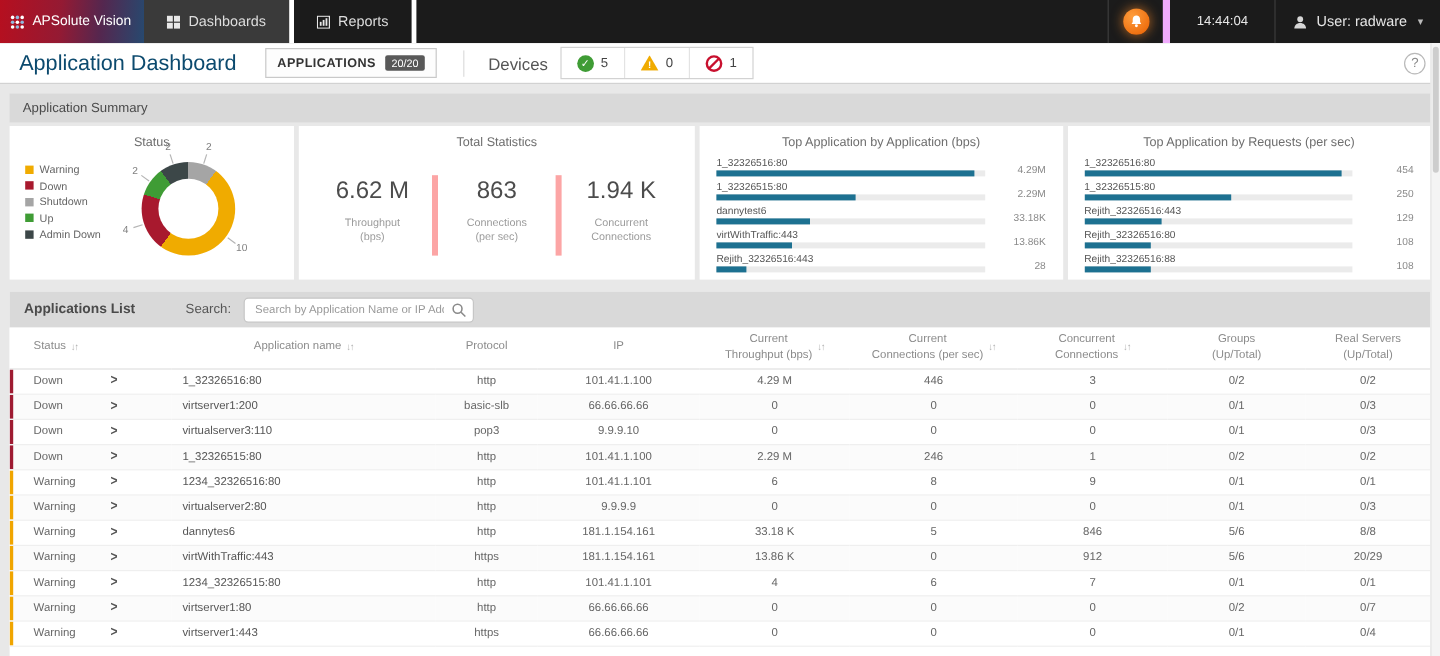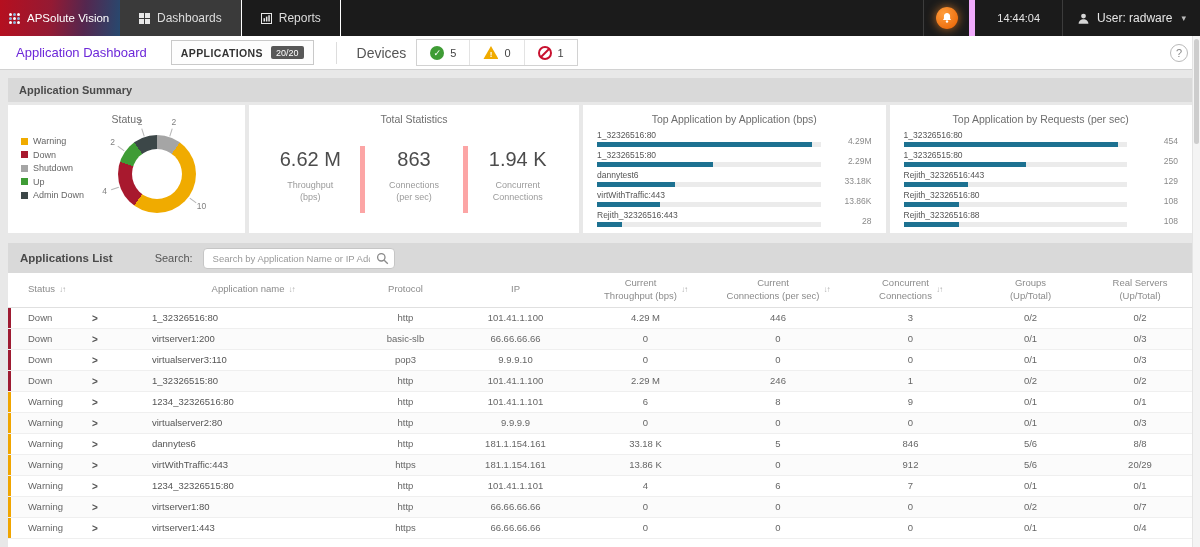--- a/index.html
+++ b/index.html
@@ -5,49 +5,49 @@
   *{box-sizing:border-box;margin:0;padding:0}
   html,body{width:1200px;height:547px;overflow:hidden}
   body{font-family:"Liberation Sans",sans-serif;background:#e8e8e8;position:relative}
 
   
   .topbar{height:36px;background:#1b1b1b;display:flex;align-items:stretch;color:#e6e6e6;font-size:12px}
   .brand{width:120px;background:linear-gradient(95deg,#b60f1f 0%,#941a33 42%,#54274f 70%,#27496f 100%);display:flex;align-items:center;gap:7px;padding:0 9px;color:#fff;font-size:11.5px;white-space:nowrap}
   .logo-dots{display:grid;grid-template-columns:repeat(3,3px);grid-auto-rows:3px;gap:1px;flex:none}
   .logo-dots i{border-radius:50%;background:#fff;display:block}
   .logo-dots i.b{background:#8fb8dd}
-  .nav-tab{display:flex;align-items:center;gap:7px;padding:0 19px;border-right:1px solid #ffffff;color:#ddd;cursor:pointer}
+  .nav-tab{display:flex;align-items:center;gap:7px;padding:0 19px;border-right:4px solid #ffffff;color:#ddd;cursor:pointer}
   .nav-tab.active{background:#3a3a3a}
   .topbar-right{margin-left:auto;display:flex;align-items:stretch}
   .alert-seg{width:46px;display:flex;align-items:center;justify-content:center;border-left:1px solid #3c3c3c;cursor:pointer}
   .bell-circle{width:22px;height:22px;border-radius:50%;background:radial-gradient(circle at 35% 30%,#ff9d3c,#e85f00);display:flex;align-items:center;justify-content:center;box-shadow:0 0 9px 1px rgba(255,140,40,.55)}
   .time-seg{display:flex;align-items:center;padding:0 22px;border-left:6px solid #f0abfc;border-right:1px solid #3c3c3c;font-size:11px}
   .user-seg{display:flex;align-items:center;gap:7px;padding:0 14px;font-size:12px;cursor:pointer}
   .caret{font-size:9px;color:#bbb;margin-left:2px}
 
   
   .subheader{height:34px;background:#fff;display:flex;align-items:center;padding:0 16px;border-bottom:1px solid #d2d2d2;position:relative}
-  .page-title{font-size:13px;color:#6d28d9}
+  .page-title{font-size:18px;color:#0c4a6e}
   .app-tab{margin-left:24px;display:flex;align-items:center;gap:8px;border:1px solid #c9c9c9;background:#fdfdfd;height:25px;padding:0 9px;font-size:10.5px;font-weight:bold;letter-spacing:.4px;color:#333;cursor:pointer}
   .app-tab .badge{background:#585858;color:#fff;font-size:9px;font-weight:normal;padding:1.5px 5px;border-radius:2px;letter-spacing:0}
   .vsep{width:1px;height:22px;background:#ddd;margin-left:22px}
   .devices-label{margin-left:20px;font-size:14px;color:#555}
   .devices-box{margin-left:10px;display:flex;align-items:center;height:27px;border:1px solid #d2d2d2;background:#fff}
   .dev-item{display:flex;align-items:center;gap:6px;padding:0 13px;border-right:1px solid #e3e3e3;font-size:11px;color:#444;height:100%;cursor:pointer}
   .dev-item:last-child{border-right:none}
   .ok-icon{width:14px;height:14px;border-radius:50%;background:#3f9c35;color:#fff;font-size:9px;display:flex;align-items:center;justify-content:center;flex:none}
   .warn-icon{width:15px;height:13px;background:#f0ab00;clip-path:polygon(50% 0,100% 100%,0 100%);position:relative;flex:none}
   .warn-icon::after{content:"!";position:absolute;left:0;right:0;bottom:0;text-align:center;color:#fff;font-size:8px;font-weight:bold}
   .ban-icon{width:14px;height:14px;border-radius:50%;border:2px solid #c8102e;position:relative;flex:none}
   .ban-icon::after{content:"";position:absolute;left:-1px;top:4px;width:12px;height:2px;background:#c8102e;transform:rotate(-45deg)}
   .help-btn{position:absolute;right:12px;top:8px;width:18px;height:18px;border-radius:50%;border:1px solid #b9b9b9;color:#888;font-size:11px;display:flex;align-items:center;justify-content:center;background:#fff;cursor:pointer}
 
   
   .content{padding:8px 8px 0 8px}
-  .panel-header{background:#d9d9d9;height:22px;display:flex;align-items:center;padding:12px 11px;font-size:11px;font-weight:bold;color:#4a4a4a}
+  .panel-header{background:#d9d9d9;height:22px;display:flex;align-items:center;padding:12px 11px;font-size:11px;font-weight:normal;color:#4a4a4a}
   .summary-cards{display:flex;gap:4px;margin-top:3px}
   .card{background:#fff;height:128px;position:relative}
   .card-title{text-align:center;font-size:10.5px;color:#6e6e6e;padding-top:8px}
   .card-status{width:237px;flex:none}
   .card-totals{width:330px;flex:none}
   .card-chart{flex:1}
 
   
   .legend{position:absolute;left:13px;top:31px}
   .legend-item{display:flex;align-items:center;gap:5px;margin-bottom:3.5px}

